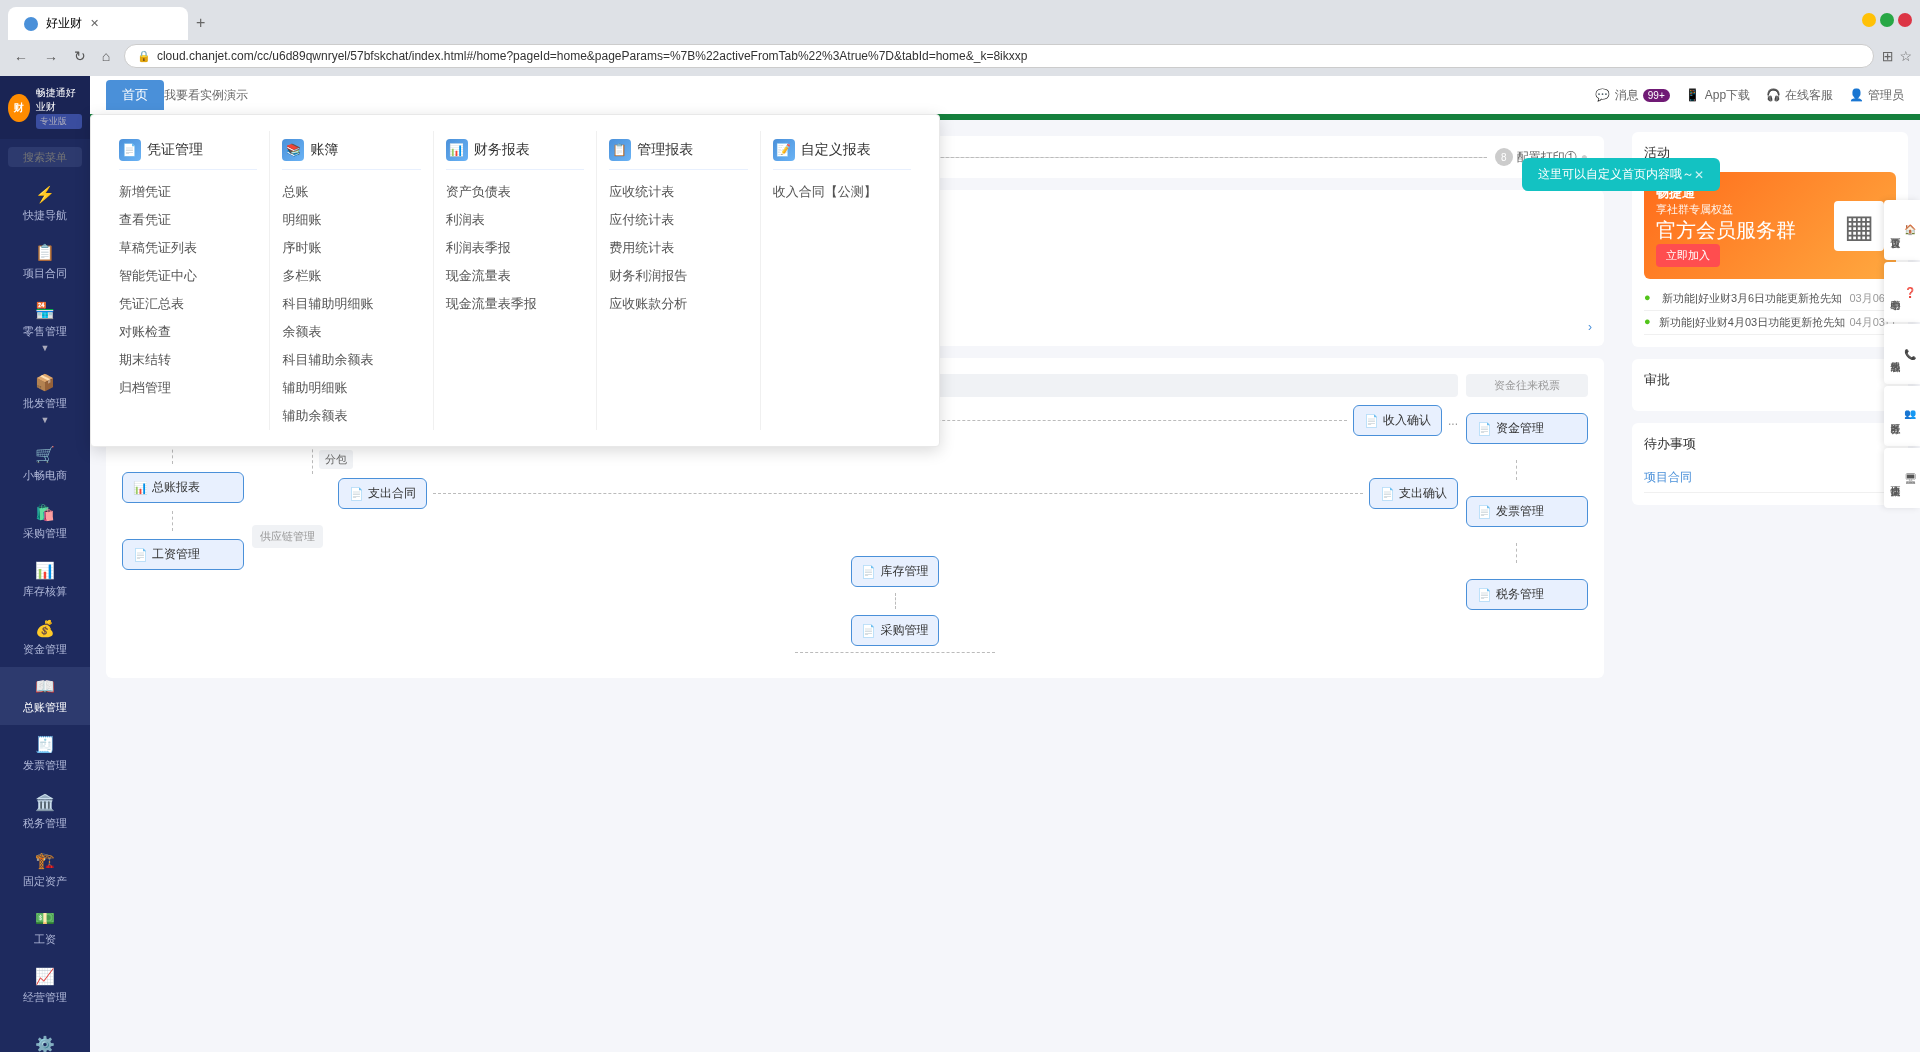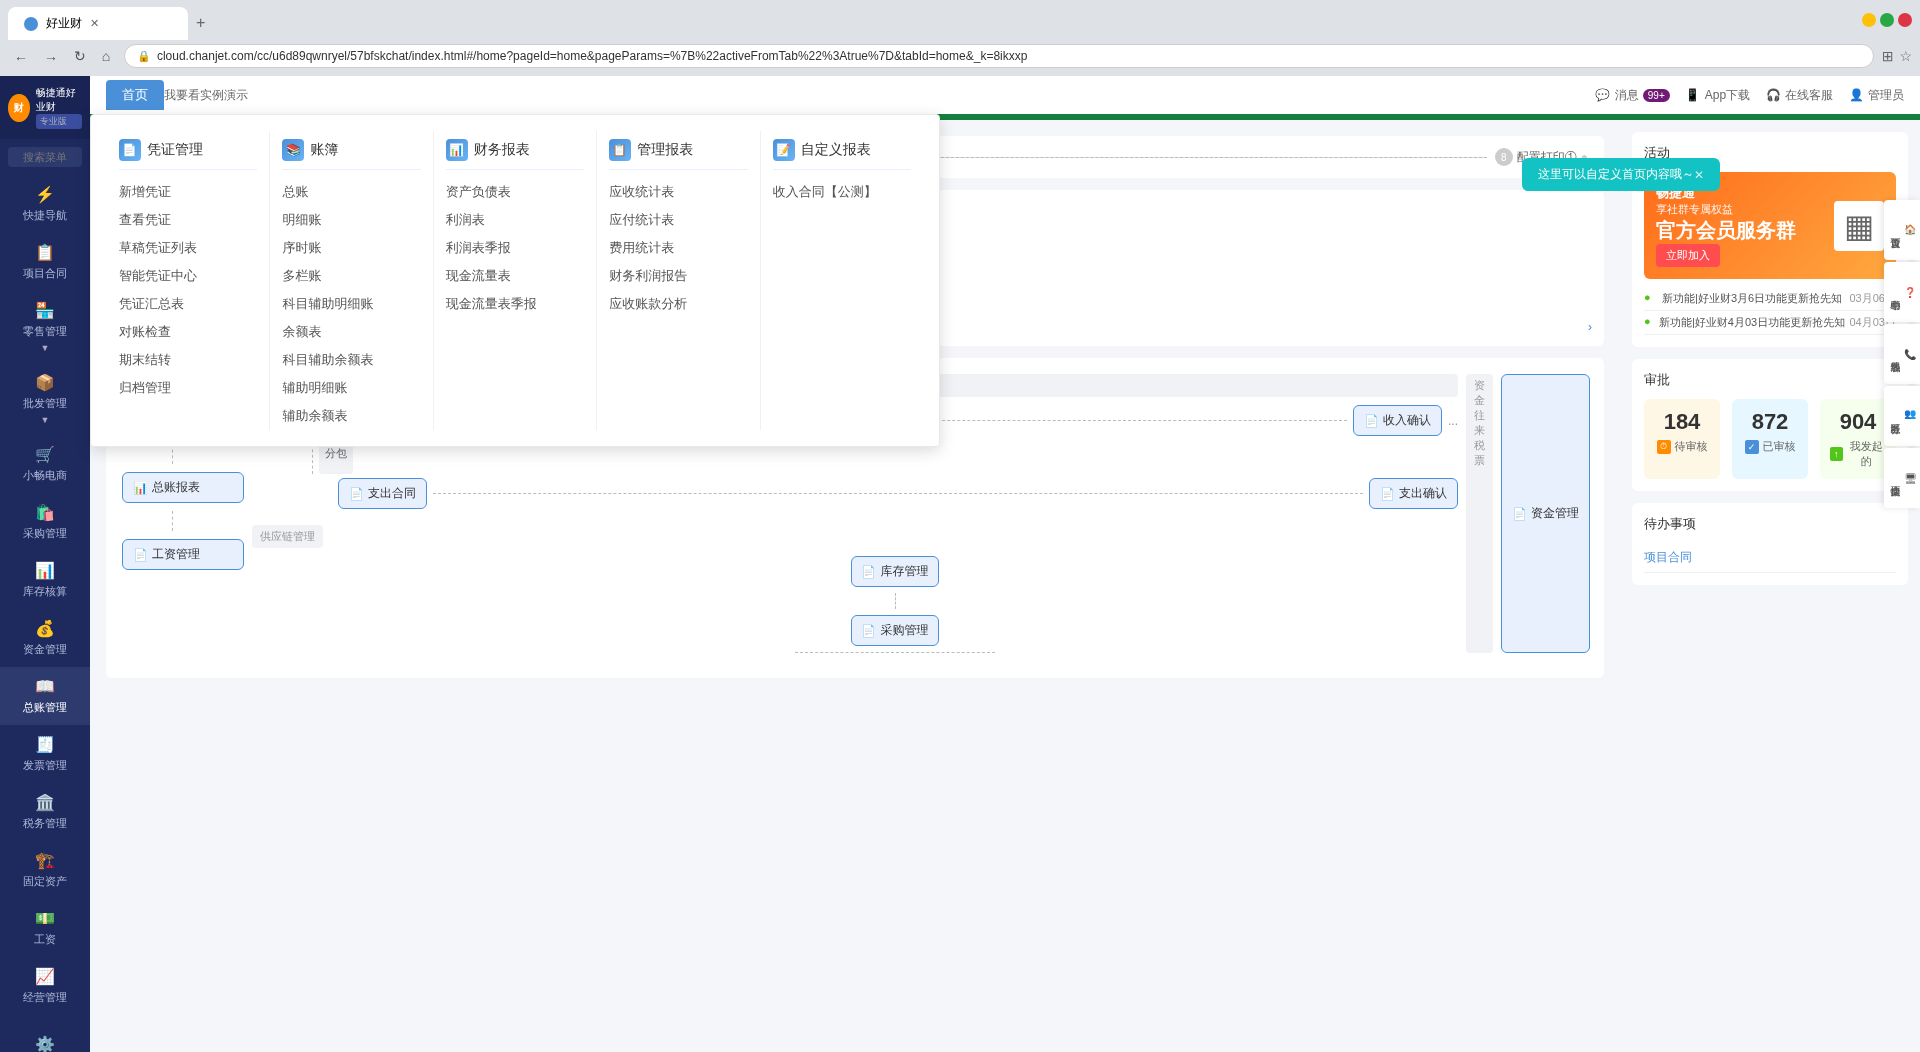--- a/index.html
+++ b/index.html
@@ -371,21 +371,21 @@
                   <span>收入合同</span>
                 </div>
                 <div style="flex:1;border-top:1px dashed #bbb;"></div>
                 <div class="flow-box">
                   <span style="color:#4a90d9;">📄</span>
                   <span>收入确认</span>
                 </div>
                 <span style="color:#999;">...</span>
               </div>
 
-              <div style="display:flex;gap:6px;margin-left:60px;">
+              <div style="display:flex;align-items:center;gap:6px;margin-left:60px;">
                 <div style="height:30px;border-left:1px dashed #bbb;"></div>
                 <span style="font-size:11px;color:#666;background:#f0f2f5;padding:2px 6px;border-radius:3px;">分包</span>
               </div>
 
               <div style="display:flex;align-items:center;gap:6px;margin-top:-4px;">
                 <div style="width:80px;"></div>
                 <div class="flow-box">
                   <span style="color:#4a90d9;">📄</span>
                   <span>支出合同</span>
                 </div>
@@ -406,21 +406,21 @@
                   <div style="height:16px;border-left:1px dashed #bbb;"></div>
                   <div class="flow-box">
                     <span style="color:#4a90d9;">📄</span>
                     <span>采购管理</span>
                   </div>
                   <div style="border-top:1px dashed #bbb;width:200px;"></div>
                 </div>
               </div>
             </div>
 
-            <div style="width:130px;display:flex;flex-direction:row;gap:8px;padding-left:8px;">
+            <div style="width:130px;display:flex;flex-direction:column;gap:16px;padding-left:8px;">
               <div style="font-size:11px;color:#999;background:#f0f2f5;padding:4px 8px;border-radius:4px;text-align:center;">资金往来税票</div>
               <div class="flow-box">
                 <span style="color:#4a90d9;">📄</span>
                 <span>资金管理</span>
               </div>
               <div style="height:20px;border-left:1px dashed #bbb;margin-left:50px;"></div>
               <div class="flow-box">
                 <span style="color:#4a90d9;">📄</span>
                 <span>发票管理</span>
               </div>
@@ -435,21 +435,21 @@
       </div>
 
       <div class="right-sidebar">
 
         <div class="activity-card">
           <div class="card-title">活动</div>
           <div class="activity-banner">
             <div>
               <div style="font-size:13px;font-weight:bold;color:white;">畅捷通</div>
               <div style="font-size:11px;color:rgba(255,255,255,0.9);">享社群专属权益</div>
-              <div style="font-size:20px;font-weight:bold;color:white;">官方会员服务群</div>
+              <div style="font-size:20px;font-weight:normal;color:white;">官方会员服务群</div>
               <button class="join-btn">立即加入</button>
             </div>
             <div class="qr-placeholder">
               <span style="font-size:32px;">▦</span>
             </div>
           </div>
           <div class="activity-news">
             <div class="news-item">
               <span style="color:#52c41a;margin-right:4px;">●</span>
               <span>新功能|好业财3月6日功能更新抢先知</span>
@@ -458,43 +458,20 @@
             <div class="news-item">
               <span style="color:#52c41a;margin-right:4px;">●</span>
               <span>新功能|好业财4月03日功能更新抢先知</span>
               <span class="news-date">04月03日</span>
             </div>
           </div>
         </div>
 
         <div class="approval-card">
           <div class="card-title">审批</div>
-          <div class="approval-stats">
-            <div class="stat-item pending">
-              <div class="stat-num">184</div>
-              <div class="stat-label">
-                <span class="stat-icon orange">⏱</span>
-                <span>待审核</span>
-              </div>
-            </div>
-            <div class="stat-item approved">
-              <div class="stat-num">872</div>
-              <div class="stat-label">
-                <span class="stat-icon blue">✓</span>
-                <span>已审核</span>
-              </div>
-            </div>
-            <div class="stat-item sent">
-              <div class="stat-num">904</div>
-              <div class="stat-label">
-                <span class="stat-icon green">↑</span>
-                <span>我发起的</span>
-              </div>
-            </div>
-          </div>
         </div>
 
         <div class="todo-card">
           <div class="card-title">待办事项</div>
           <div class="todo-item">
             <span class="todo-name">项目合同</span>
           </div>
         </div>
       </div>
 

